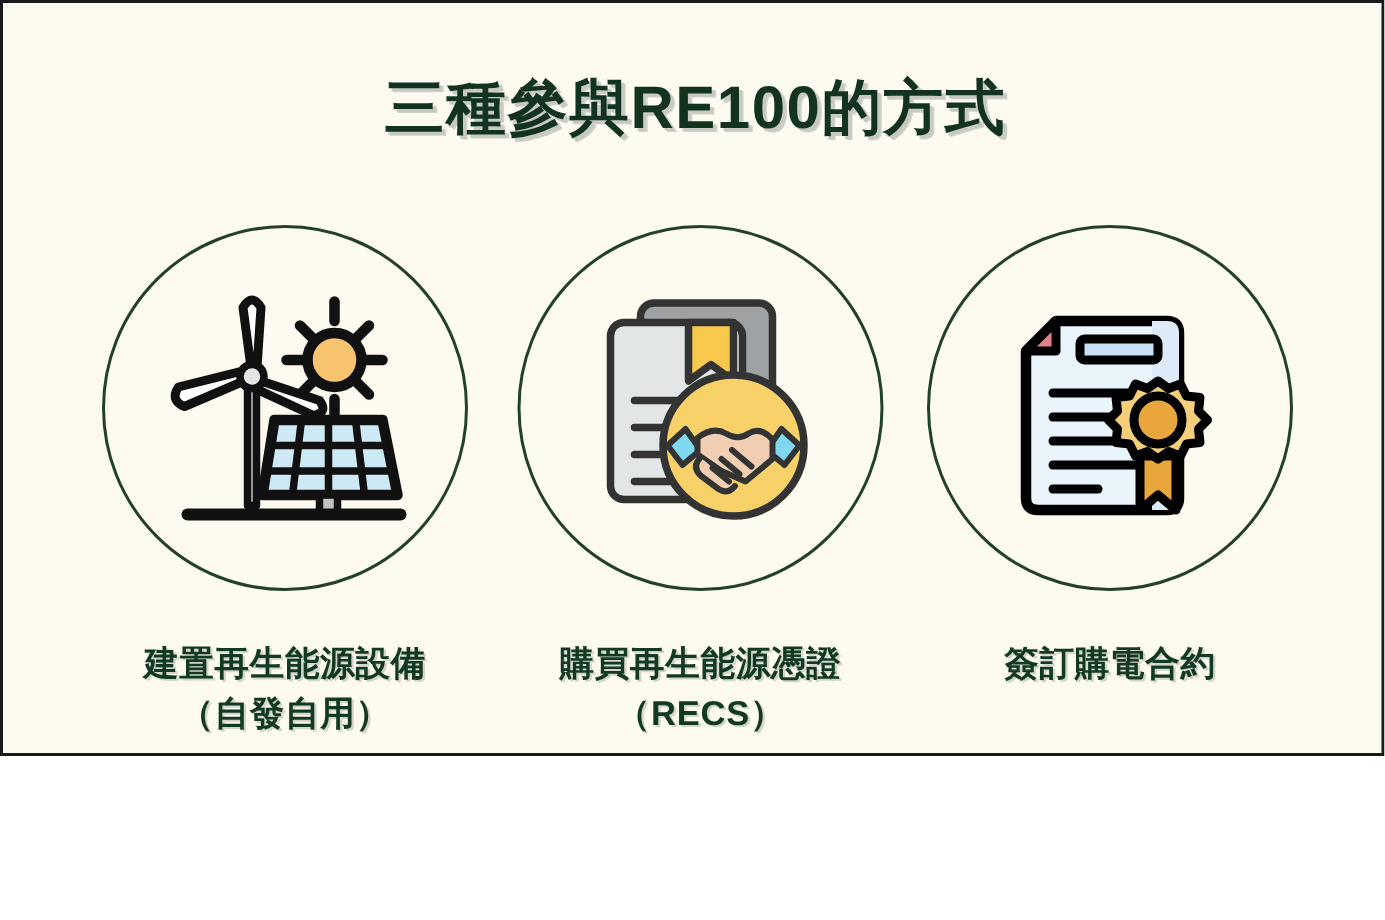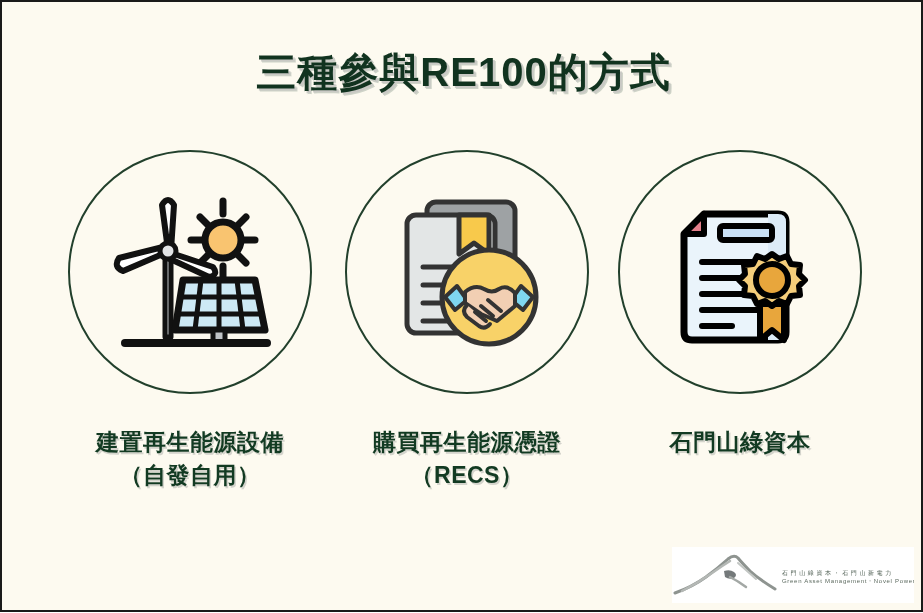--- a/index.html
+++ b/index.html
@@ -3,21 +3,21 @@
 <meta charset="utf-8">
 <style>
   html, body {
     margin: 0;
     padding: 0;
     background: #ffffff;
   }
   #slide {
     position: relative;
     width: 923px;
-    height: 612px;
+    height: 504px;
     background: #FDFAF0;
     border: 2px solid #1a1a1a;
     box-sizing: border-box;
     overflow: hidden;
     font-family: "Liberation Sans", "DejaVu Sans", sans-serif;
   }
 
   
   #title {
     position: absolute;
@@ -222,21 +222,21 @@
         </g>
 
         <path d="M100 112 L100 148 L112 138 L124 148 L124 112 Z" fill="#E8A63C" stroke="#000" stroke-width="6" stroke-linejoin="round"></path>
 
         <path d="M112 62 l7 5 8 -3 4 8 9 1 -1 9 6 6 -6 6 1 9 -9 1 -4 8 -8 -3 -7 5 -7 -5 -8 3 -4 -8 -9 -1 1 -9 -6 -6 6 -6 -1 -9 9 -1 4 -8 8 3 z" fill="#F5CE7B" stroke="#000" stroke-width="6" stroke-linejoin="round"></path>
         <circle cx="112" cy="88" r="16" fill="#E8A63C" stroke="#000" stroke-width="6"></circle>
       </svg>
       </span>
     </div>
     <div class="caption">
-      <span>石門山綠資本</span>
+      <span>簽訂購電合約</span>
     </div>
   </div>
 
   <div id="logo">
     <span>
     <svg id="logo-mark" viewBox="0 0 108 52">
       <path d="M3 46 Q20 40 34 30 Q46 21 56 12 Q62 7 66 11 Q70 16 78 24 Q88 33 103 42" fill="none" stroke="#8E9490" stroke-width="3" stroke-linecap="round"></path>
       <path d="M10 44 Q26 36 40 26 Q50 19 58 14" fill="none" stroke="#B4B8B5" stroke-width="2.5" stroke-linecap="round"></path>
       <path d="M52 24 Q58 22 62 25 Q66 28 62 31 Q57 33 53 30 Z" fill="#74797A"></path>
       <path d="M58 30 Q66 34 74 40" fill="none" stroke="#A3A8A5" stroke-width="2.5" stroke-linecap="round"></path>

